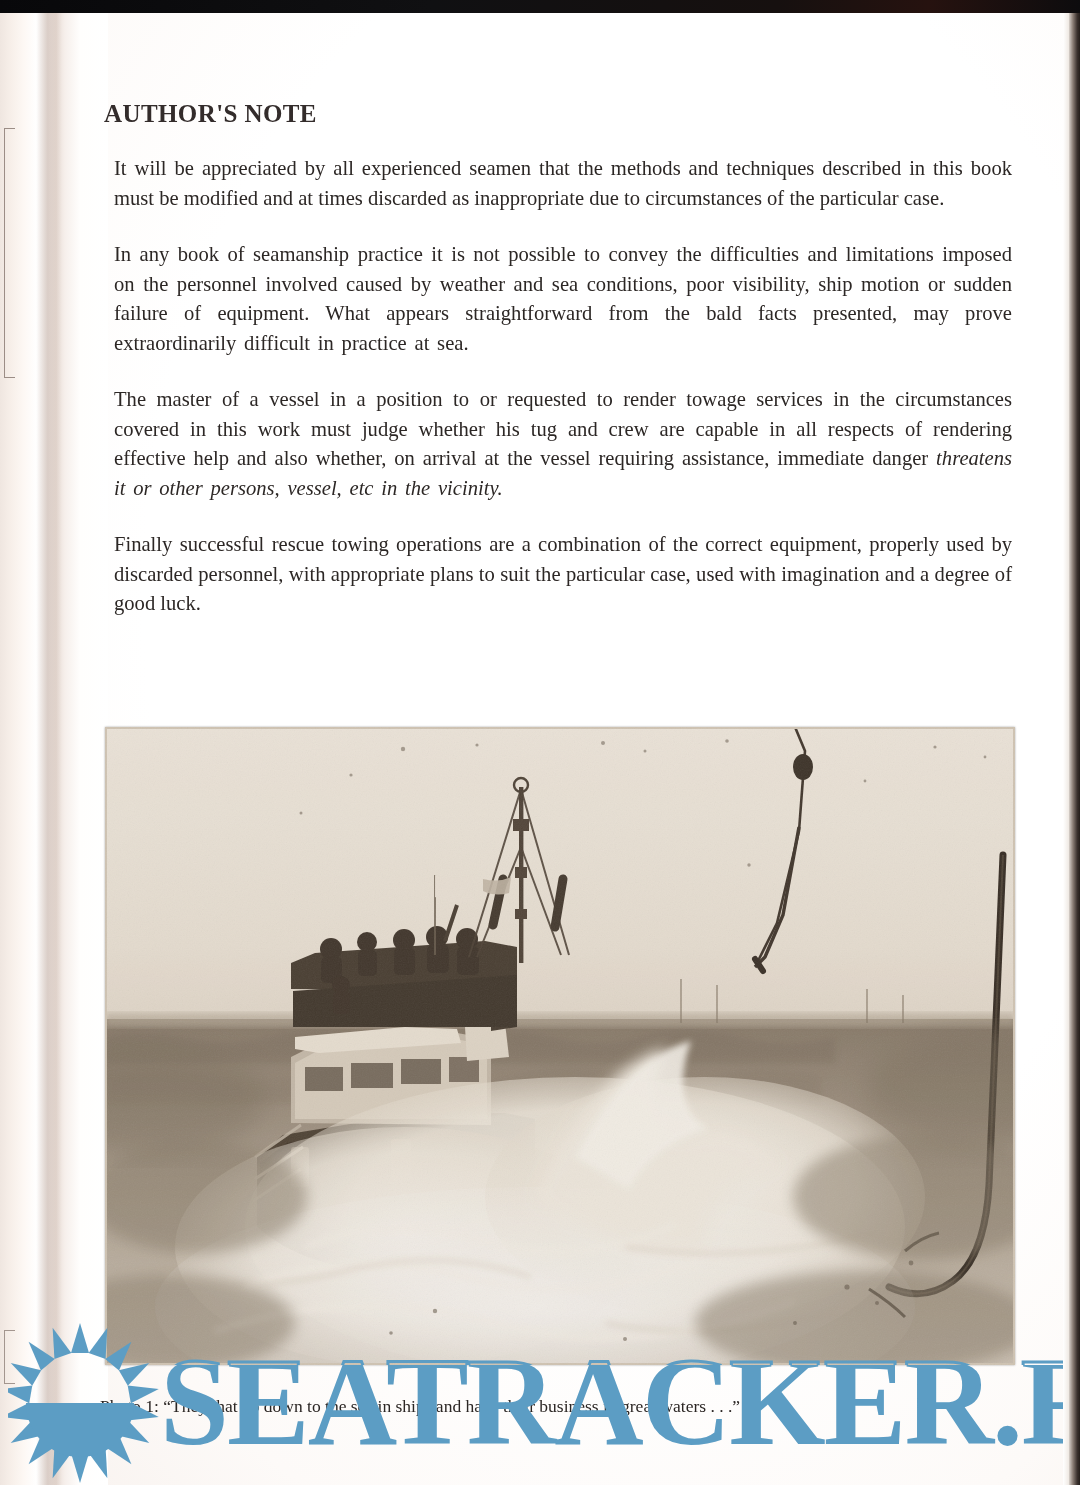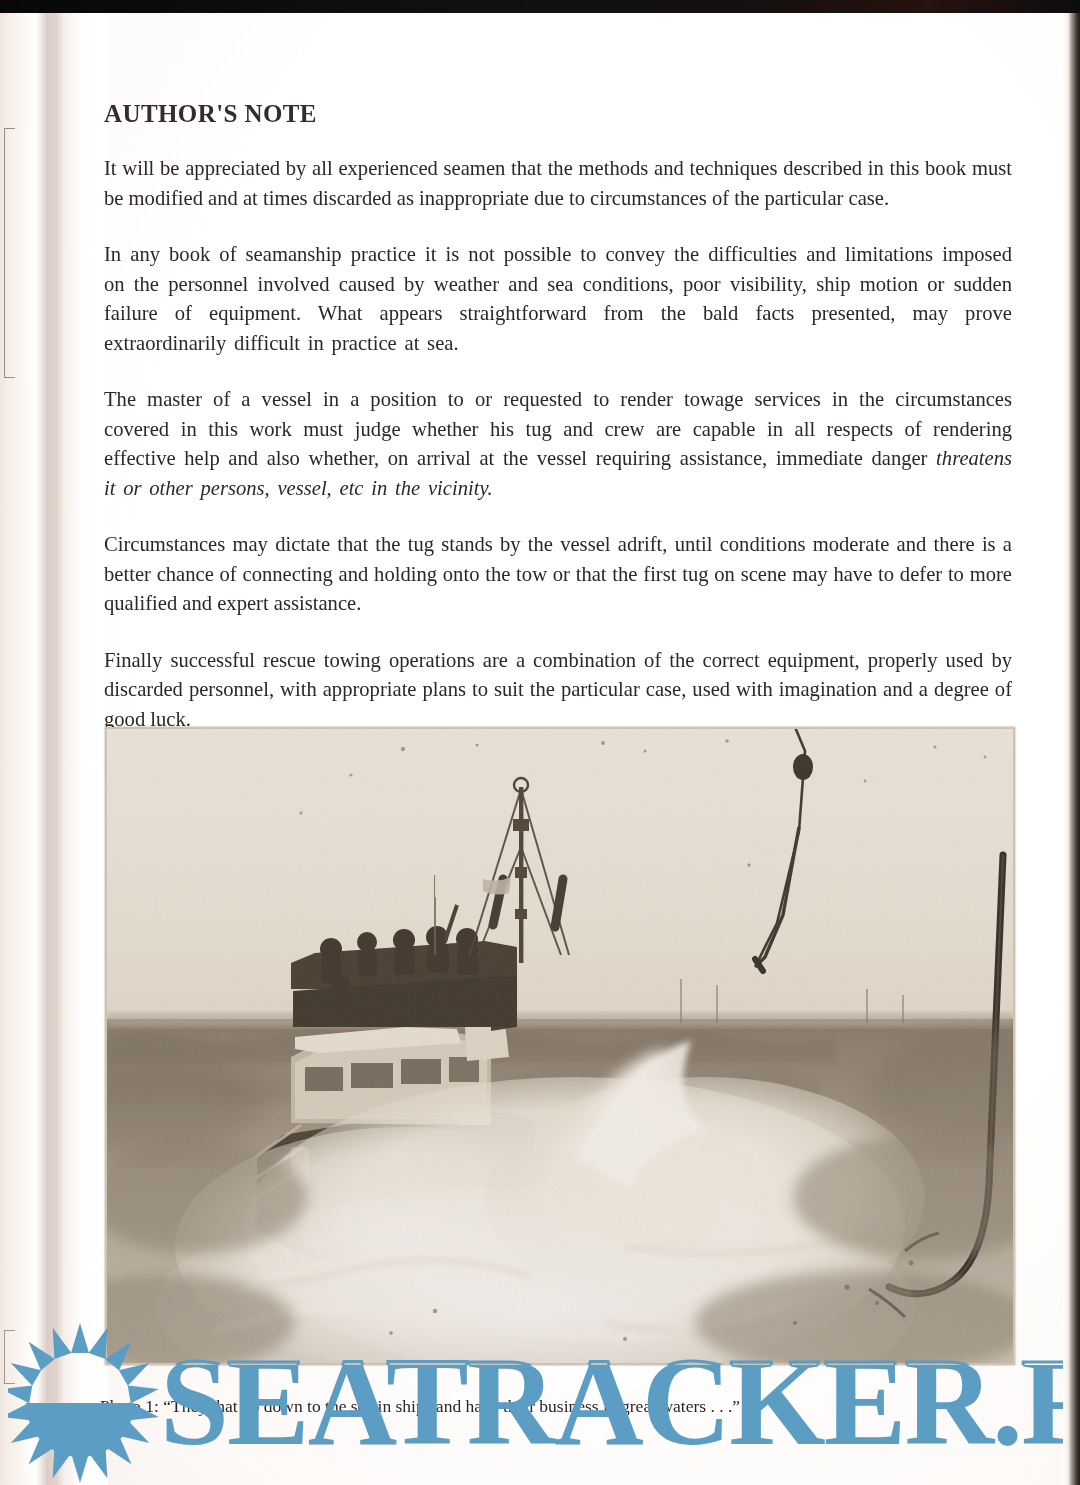--- a/index.html
+++ b/index.html
@@ -112,21 +112,21 @@
   h1.note-title {
     margin: 0 0 26px 0;
     font-size: 25px;
     font-weight: bold;
     letter-spacing: .4px;
     color: #332c2b;
     font-family: "Liberation Serif", "DejaVu Serif", serif;
   }
 
   p.body-par {
-    margin: 0 0 27px 0;
+    margin: 0 0 27px 10px;
     font-size: 20.6px;
     line-height: 29.5px;
     color: #2c2725;
     text-align: justify;
     text-justify: inter-word;
   }
   p.body-par.loose { word-spacing: 2.6px; }
   p.body-par em { font-style: italic; }
 
   
@@ -199,21 +199,20 @@
   <div class="content">
 
     <h1 class="note-title">AUTHOR'S NOTE</h1>
 
     <p class="body-par">It will be appreciated by all experienced seamen that the methods and techniques described in this book must be modified and at times discarded as inappropriate due to circumstances of the particular case.</p>
 
     <p class="body-par loose">In any book of seamanship practice it is not possible to convey the difficulties and limitations imposed on the personnel involved caused by weather and sea conditions, poor visibility, ship motion or sudden failure of equipment. What appears straightforward from the bald facts presented, may prove extraordinarily difficult in practice at sea.</p>
 
     <p class="body-par loose"><span>The master of a vessel in a position to or requested to render towage services in the circumstances covered in this work must judge whether his tug and crew are capable in all respects of rendering effective help and also whether, on arrival at the vessel requiring assistance, immediate danger </span><em>threatens it or other persons, vessel, etc in the vicinity.</em></p>
 
-    <p class="body-par">Circumstances may dictate that the tug stands by the vessel adrift, until conditions moderate and there is a better chance of connecting and holding onto the tow or that the first tug on scene may have to defer to more qualified and expert assistance.</p>
 
     <p class="body-par">Finally successful rescue towing operations are a combination of the correct equipment, properly used by discarded personnel, with appropriate plans to suit the particular case, used with imagination and a degree of good luck.</p>
   </div>
 
   <div class="photo-wrap">
     <svg width="910" height="638" viewBox="0 0 910 638">
       <defs>
         <linearGradient id="skyG" x1="0" y1="0" x2="0" y2="1">
           <stop offset="0" stop-color="#f4efe6"></stop>
           <stop offset="0.55" stop-color="#eee7dc"></stop>

